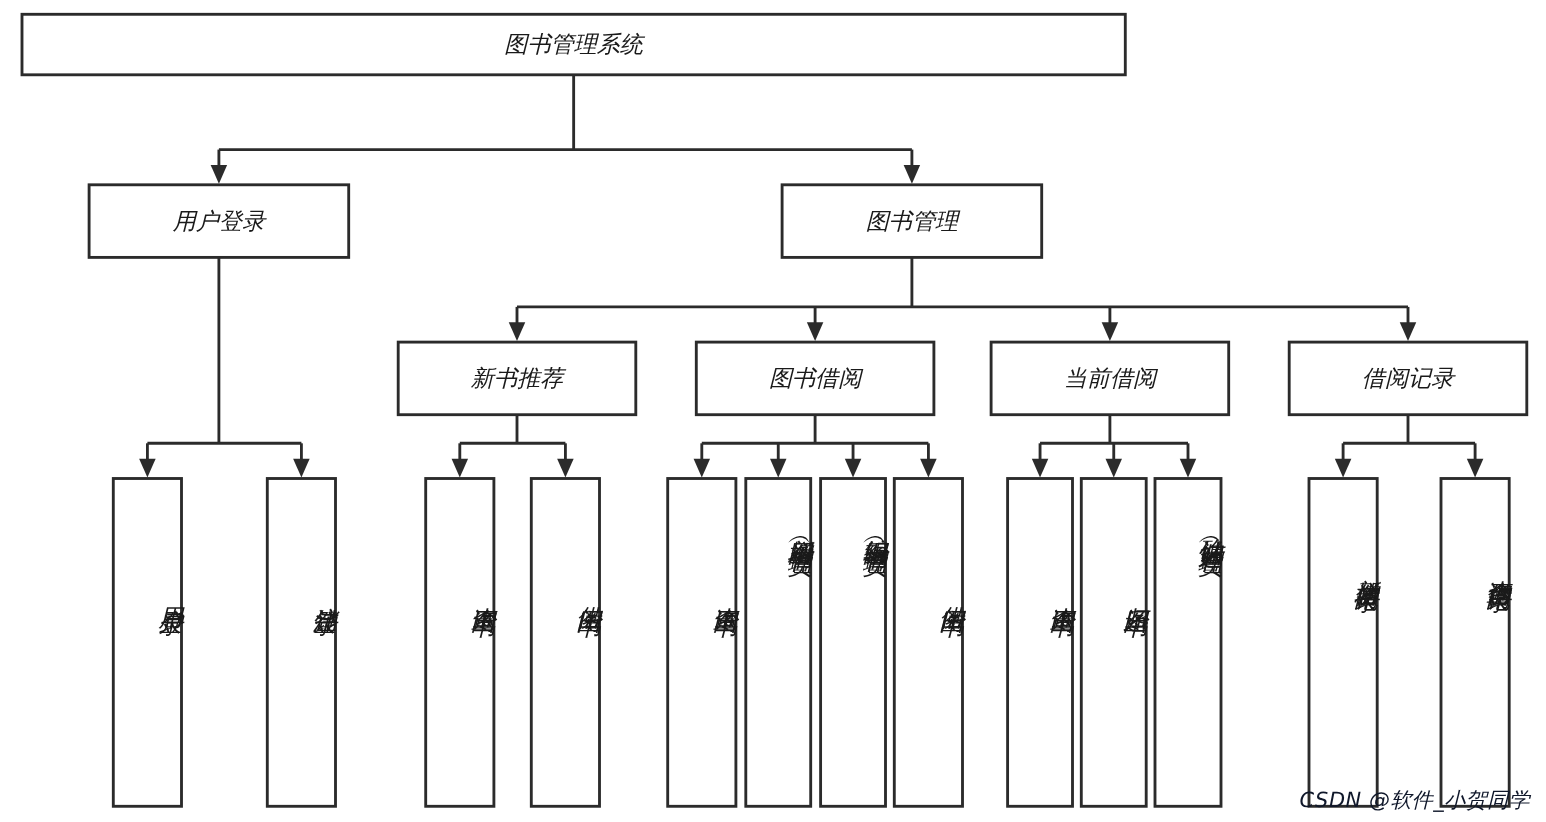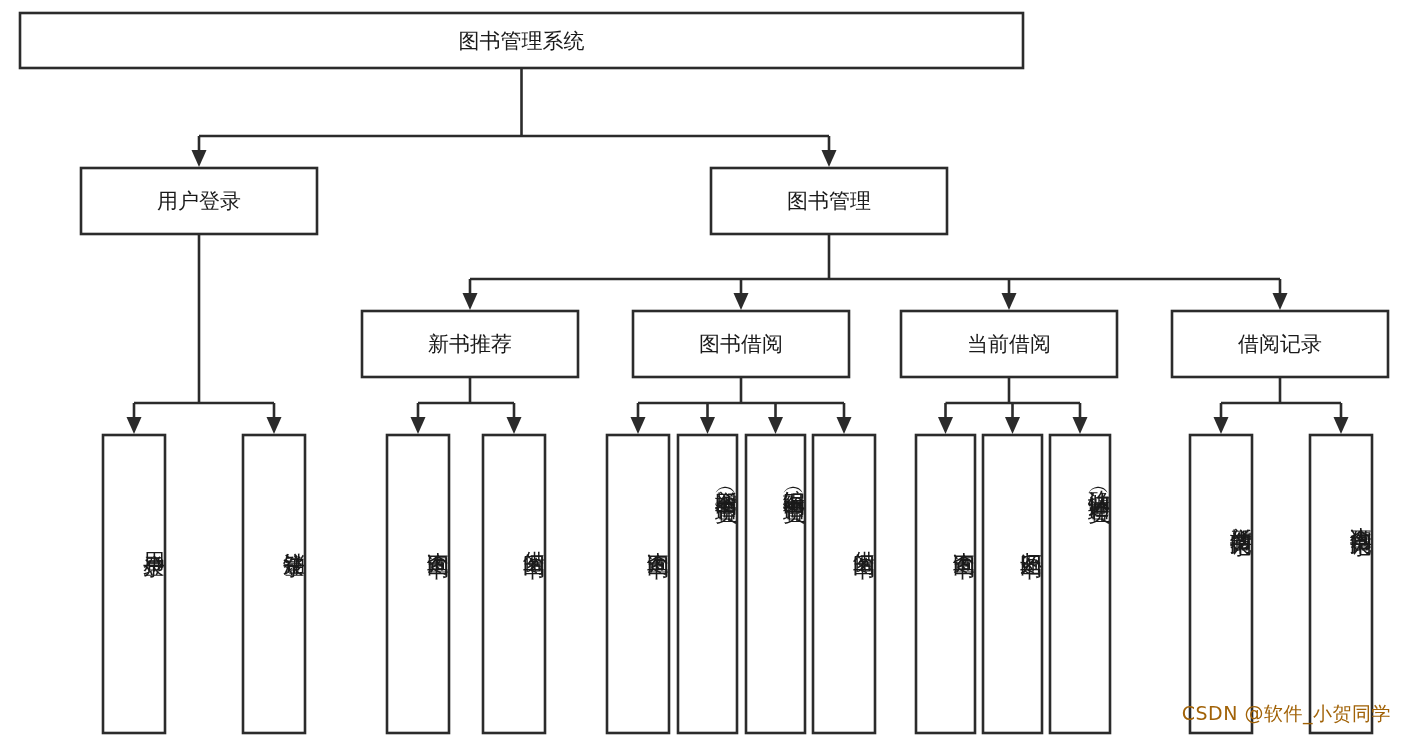--- a/index.html
+++ b/index.html
@@ -11,20 +11,21 @@
     width: 1405px;
     height: 747px;
     font-family: "DejaVu Sans", "Liberation Sans", sans-serif;
     overflow: hidden;
   }
   #diagram-root {
     position: relative;
     width: 1405px;
     height: 747px;
     background: #ffffff;
+    font-style: italic;
   }
   svg.diagram-svg {
     position: absolute;
     left: 0;
     top: 0;
     width: 1405px;
     height: 747px;
   }
   .node-box {
     fill: #ffffff;
@@ -59,24 +60,24 @@
     color: #1a1a1a;
     letter-spacing: 2px;
     display: flex;
     align-items: flex-start;
     justify-content: flex-start;
     pointer-events: none;
   }
   .watermark {
     position: absolute;
     right: 14px;
-    bottom: 20px;
+    bottom: 6px;
     font-family: "DejaVu Sans", "Liberation Sans", sans-serif;
     font-size: 19px;
-    color: #a16207;
+    color: #0f172a;
     letter-spacing: 0.5px;
     white-space: nowrap;
   }
 </style>
 </head>
 <body>
 
 <div id="diagram-root">
   <svg class="diagram-svg" id="diagram-svg" viewBox="0 0 1405 747">
       <g>

